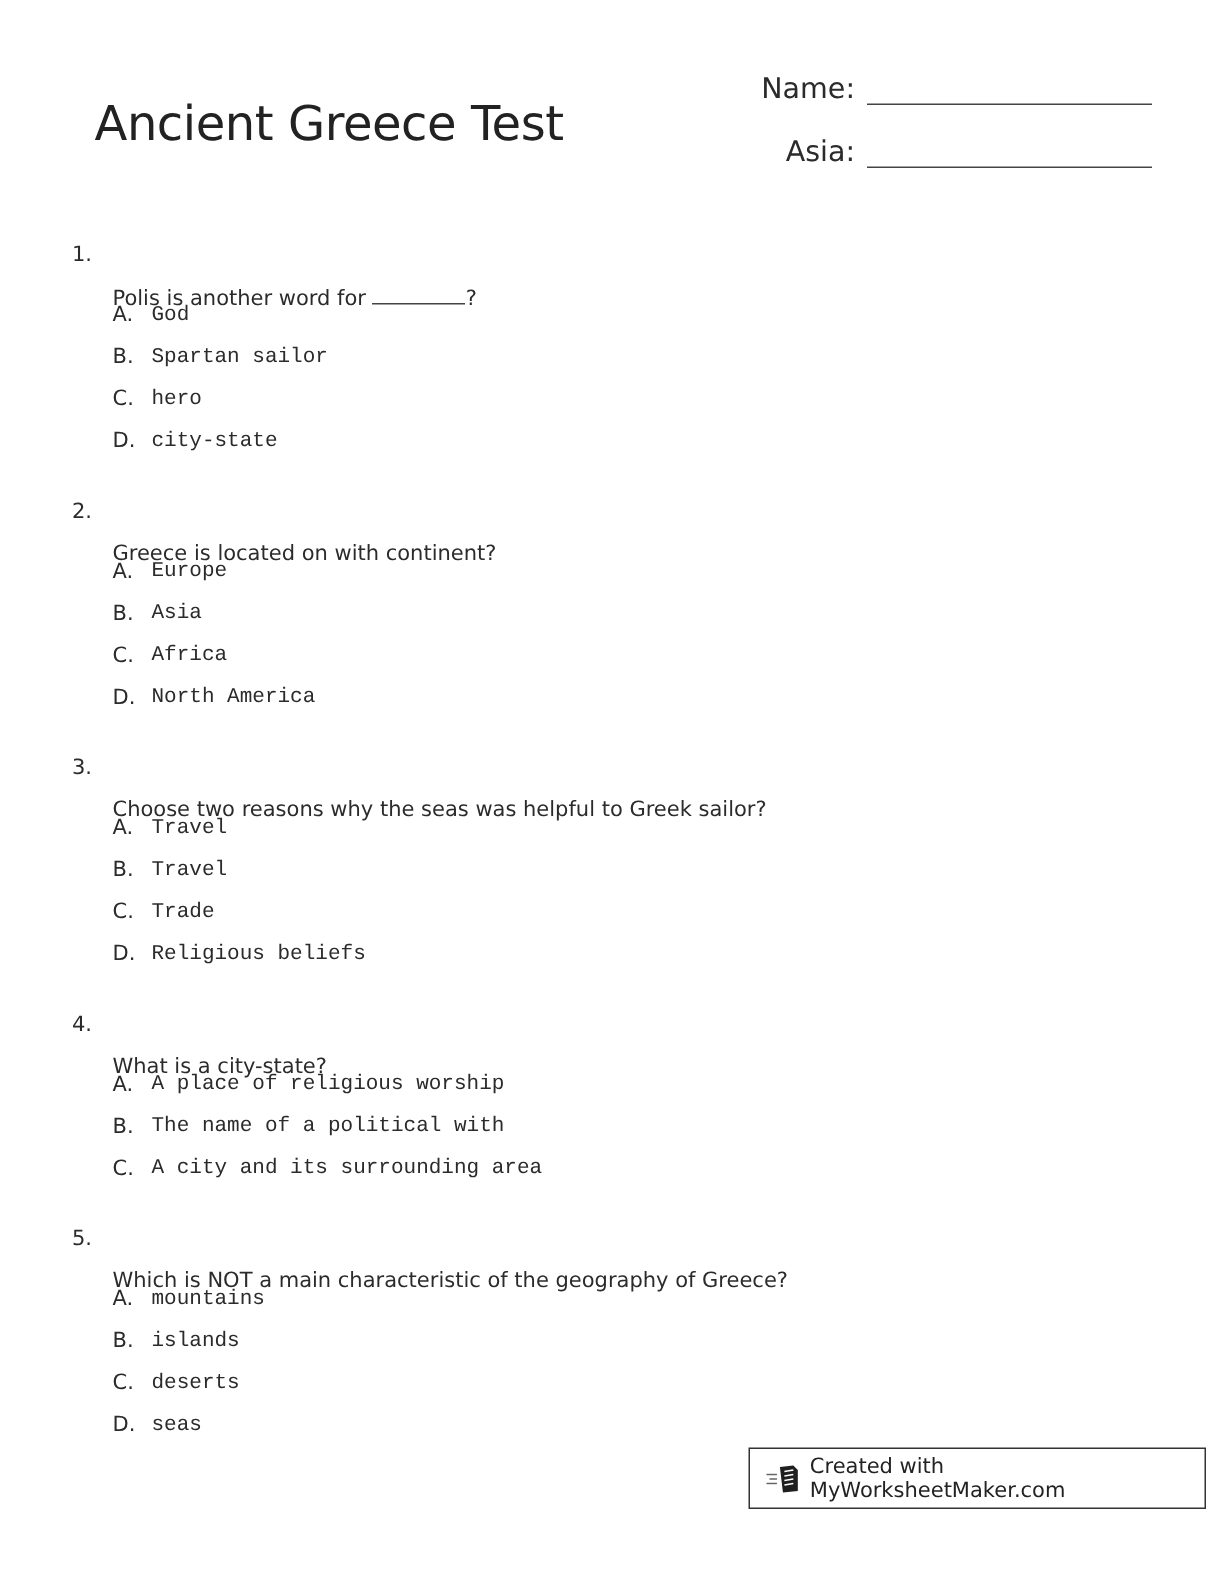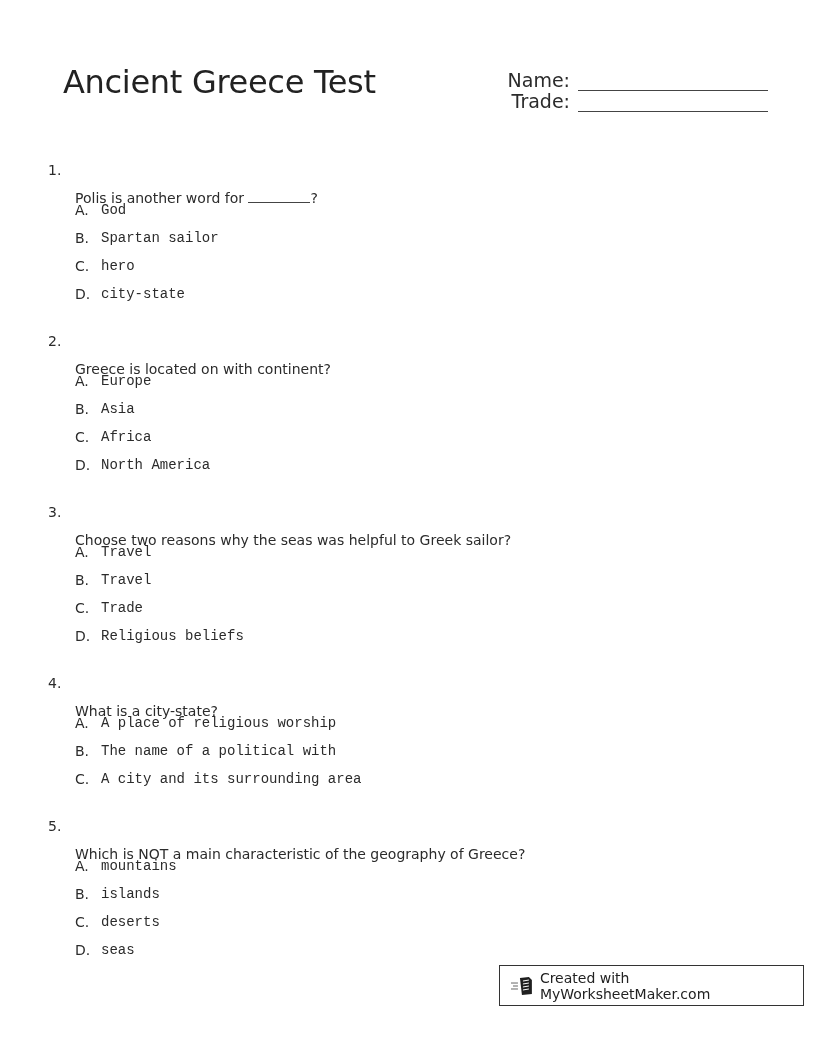--- a/index.html
+++ b/index.html
@@ -8,21 +8,21 @@
       font-family: "DejaVu Sans", sans-serif; color: #2b2b2b;
     }
     .title {
       position: absolute; left: 48px; top: 48px;
       font-size: 32px; font-weight: normal; color: #222; letter-spacing: -0.3px;
       margin: 15px;
     }
     .field-row { position: absolute; display: flex; align-items: flex-end; }
     .field-label { font-size: 19px; color: #2b2b2b; text-align: right; width: 90px; margin-right: 8px; }
     .field-line { width: 190px; height: 0; border-bottom: 1.5px solid #444; margin-bottom: 0px; }
-    #name-row { left: 480px; top: 69px; justify-content: space-between; }
+    #name-row { left: 480px; top: 48px; justify-content: space-between; }
     #date-row { left: 480px; top: 90px; }
     .q { position: absolute; left: 48px; font-size: 14px; color: #2b2b2b; }
     .q .num { position: absolute; left: 0; width: 24px; }
     .q .text { position: absolute; left: 27px; white-space: nowrap; margin-top: 28px; }
     .opts { position: absolute; left: 75px; }
     .opt { position: relative; height: 28px; font-size: 14px; white-space: nowrap; }
     .opt .letter { position: absolute; left: 0; }
     .opt .otext { position: absolute; left: 26px; font-family: Liberation Mono, monospace; }
     .blank { display: inline-block; width: 62px; border-bottom: 1px solid #444; height: 12px; vertical-align: baseline; }
     .footer {
@@ -35,21 +35,21 @@
 </head>
 <body>
 
 <h1 class="title">Ancient Greece Test</h1>
 
 <div class="field-row" id="name-row">
   <span class="field-label">Name:</span>
   <span class="field-line"></span>
 </div>
 <div class="field-row" id="date-row">
-  <span class="field-label">Trade:</span>
+  <span class="field-label">Asia:</span>
   <span class="field-line"></span>
 </div>
 
 <div class="q" style="top:162px;">
   <span class="num">1.</span>
   <span class="text"><span>Polis is another word for </span><span class="blank"></span><span>?</span></span>
 </div>
 <div class="opts" style="top:202px;">
   <div class="opt">
       <span class="letter">A.</span>

